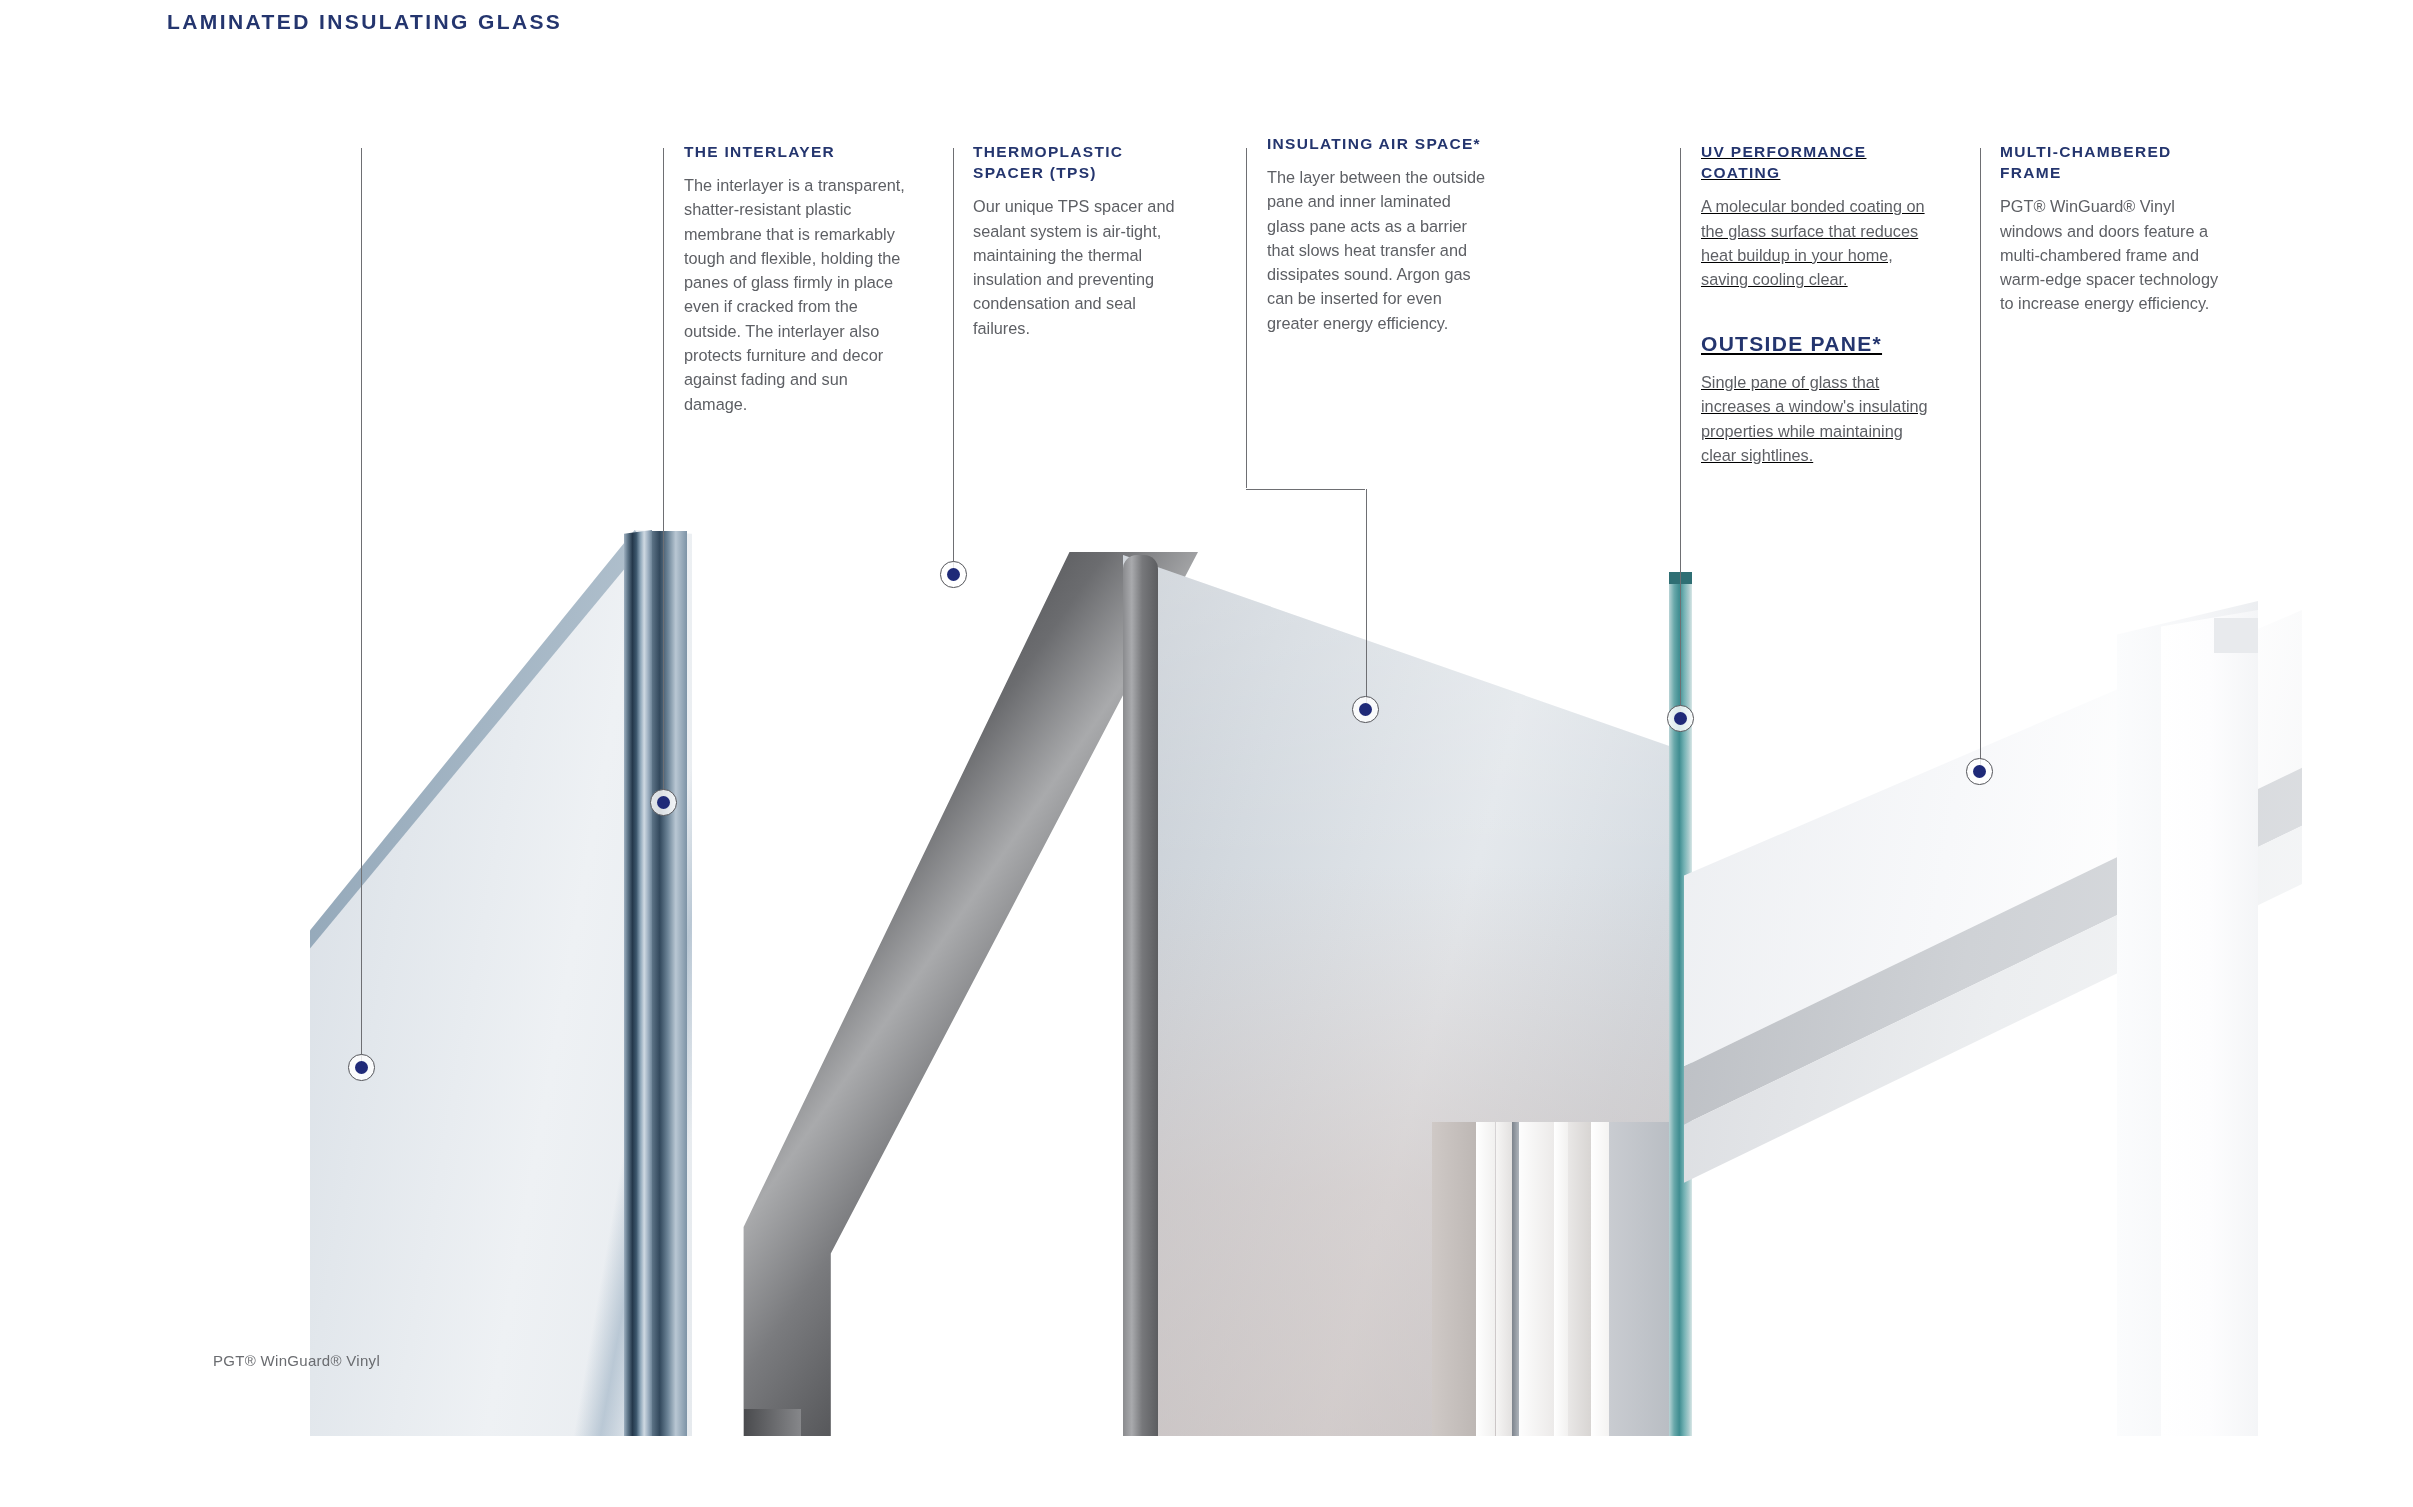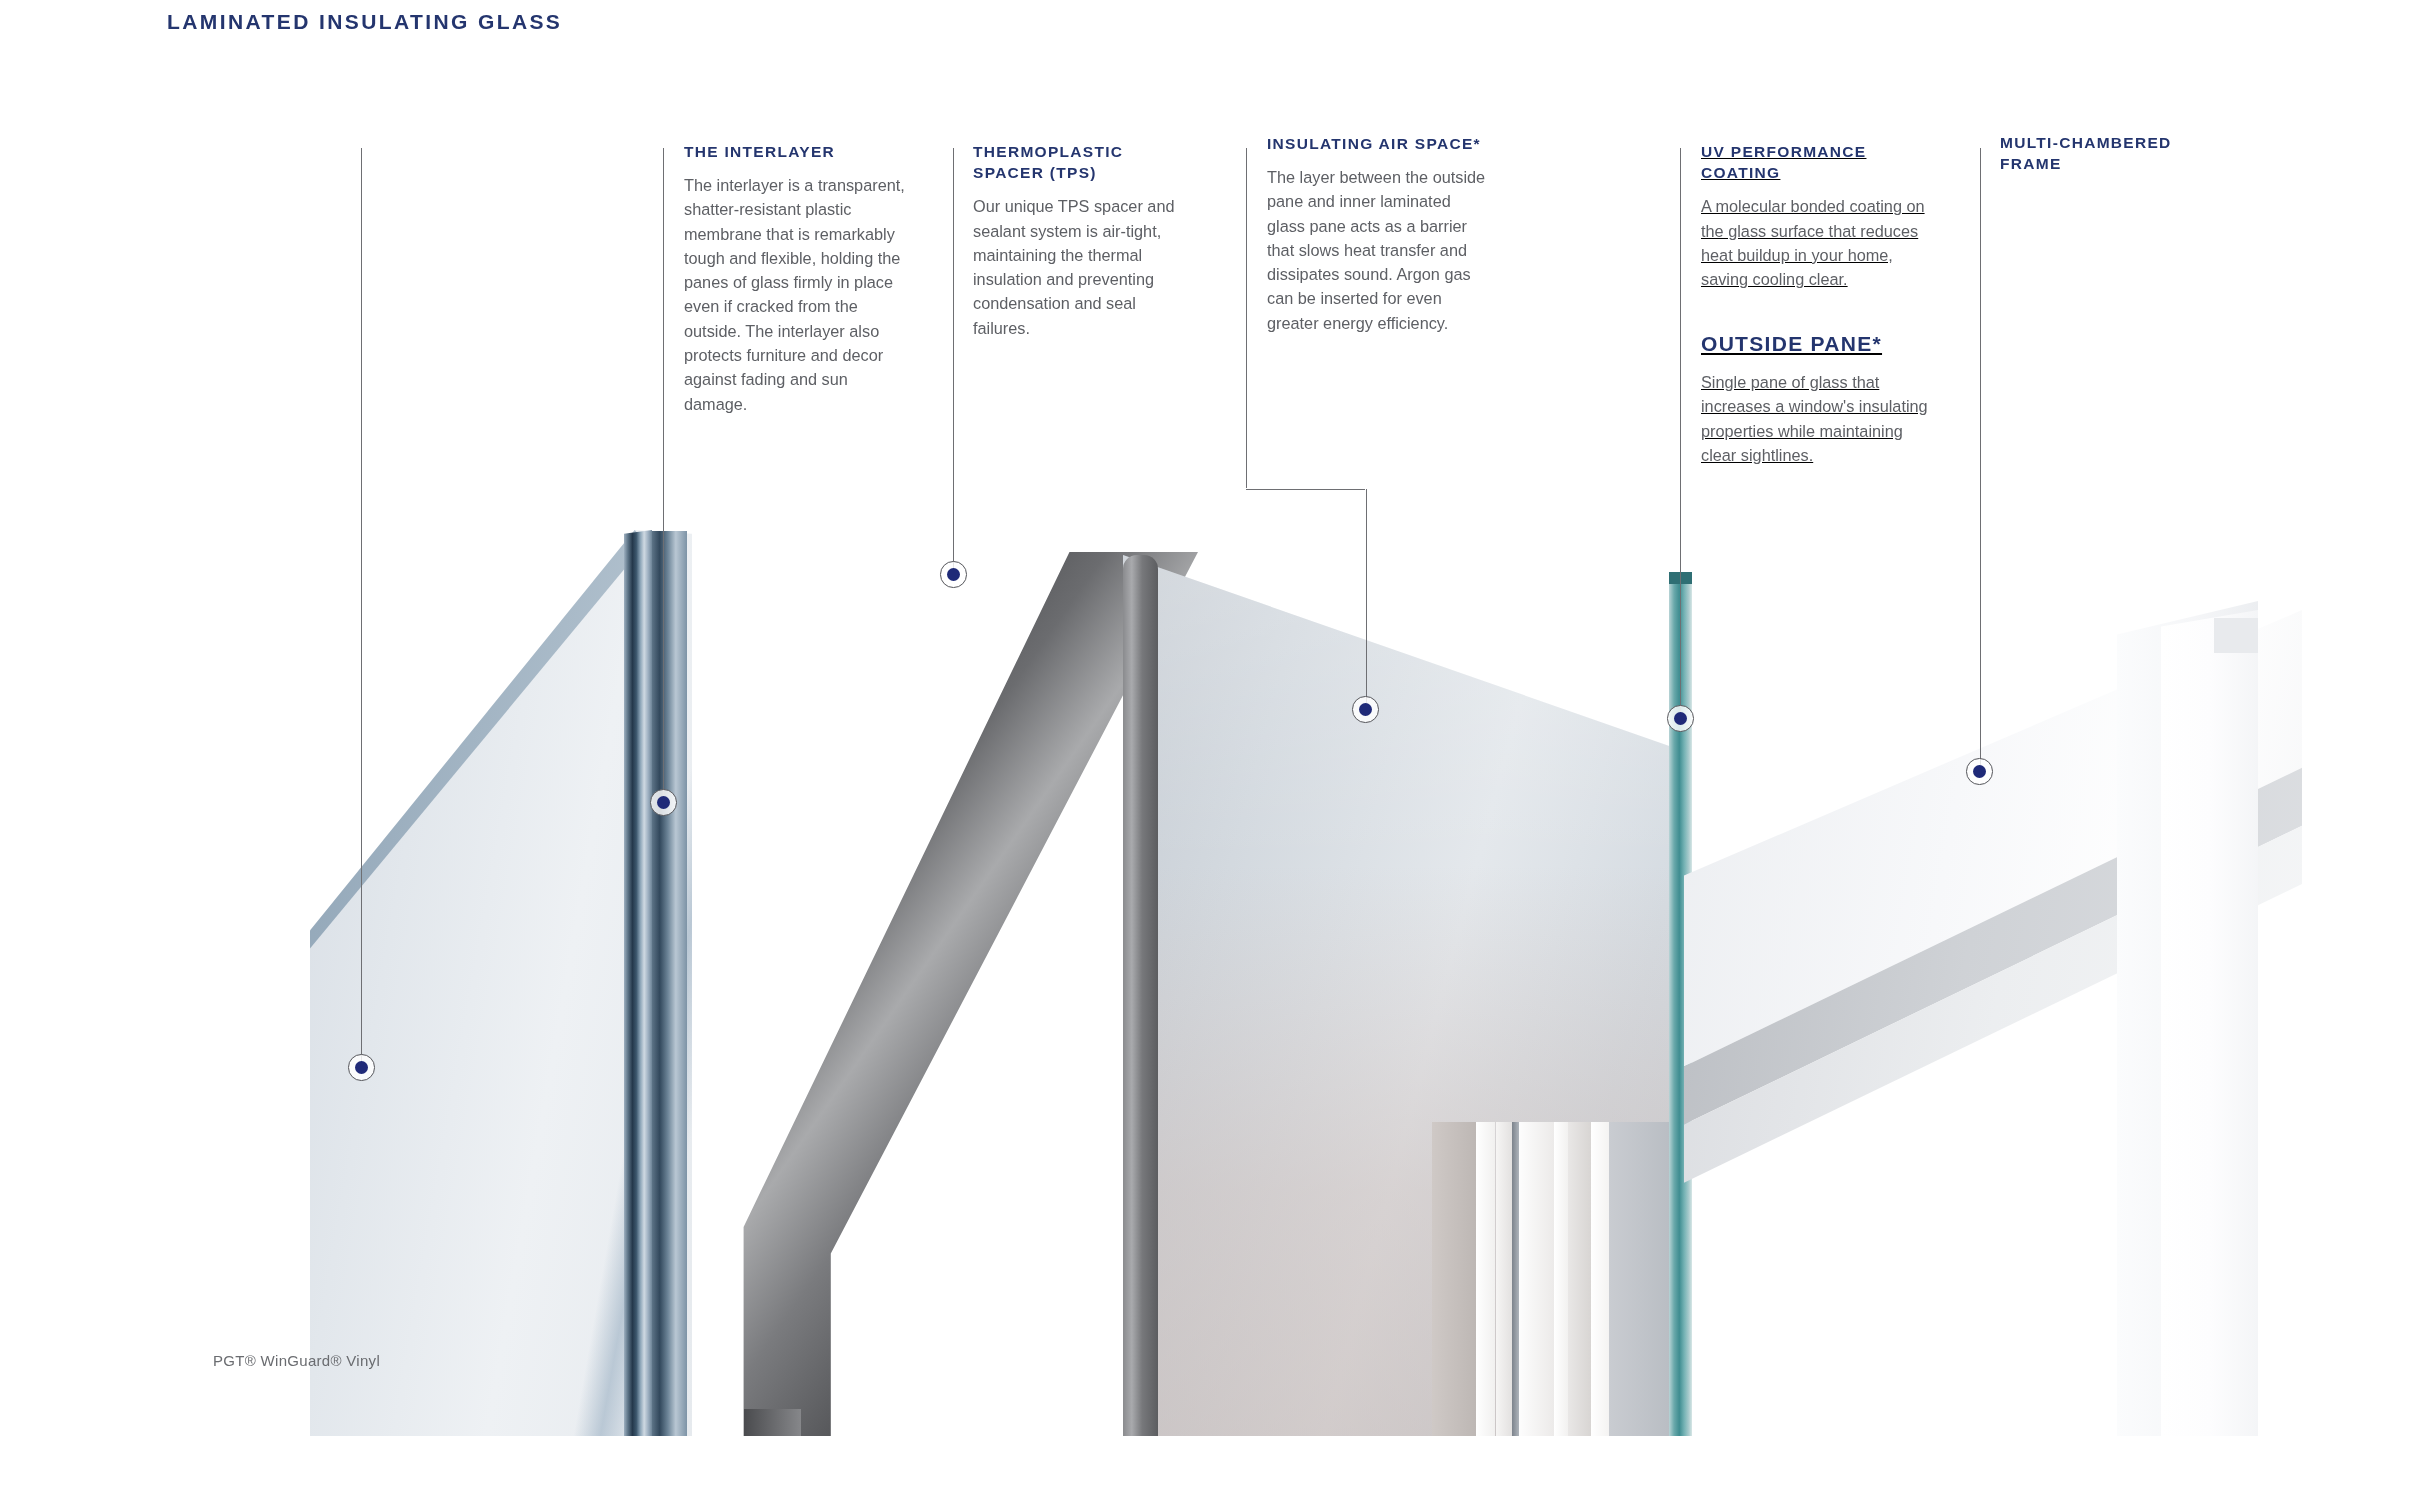--- a/index.html
+++ b/index.html
@@ -274,20 +274,21 @@
     <div class="callout-body">The layer between the outside pane and inner laminated glass pane acts as a barrier that slows heat transfer and dissipates sound. Argon gas can be inserted for even greater energy efficiency.</div>
   </div>
 
   <div class="callout" style="left:1656px; top:141px; width:237px;text-decoration:underline;">
     <div class="callout-heading">UV PERFORMANCE COATING</div>
     <div class="callout-body">A molecular bonded coating on the glass surface that reduces heat buildup in your home, saving cooling clear.</div>
     <div class="callout-sub-heading">OUTSIDE PANE*</div>
     <div class="callout-body">Single pane of glass that increases a window's insulating properties while maintaining clear sightlines.</div>
   </div>
 
-  <div class="callout" style="left:1955px; top:132px; width:231px;">
+  <div class="callout" style="left:1955px; top:141px; width:231px;">
     <div class="callout-heading">MULTI-CHAMBERED FRAME</div>
+    <div class="callout-body">PGT® WinGuard® Vinyl windows and doors feature a multi-chambered frame and warm-edge spacer technology to increase energy efficiency.</div>
   </div>
 
   <div id="caption">PGT® WinGuard® Vinyl</div>
 
 </div>
 
 
 </body></html>

